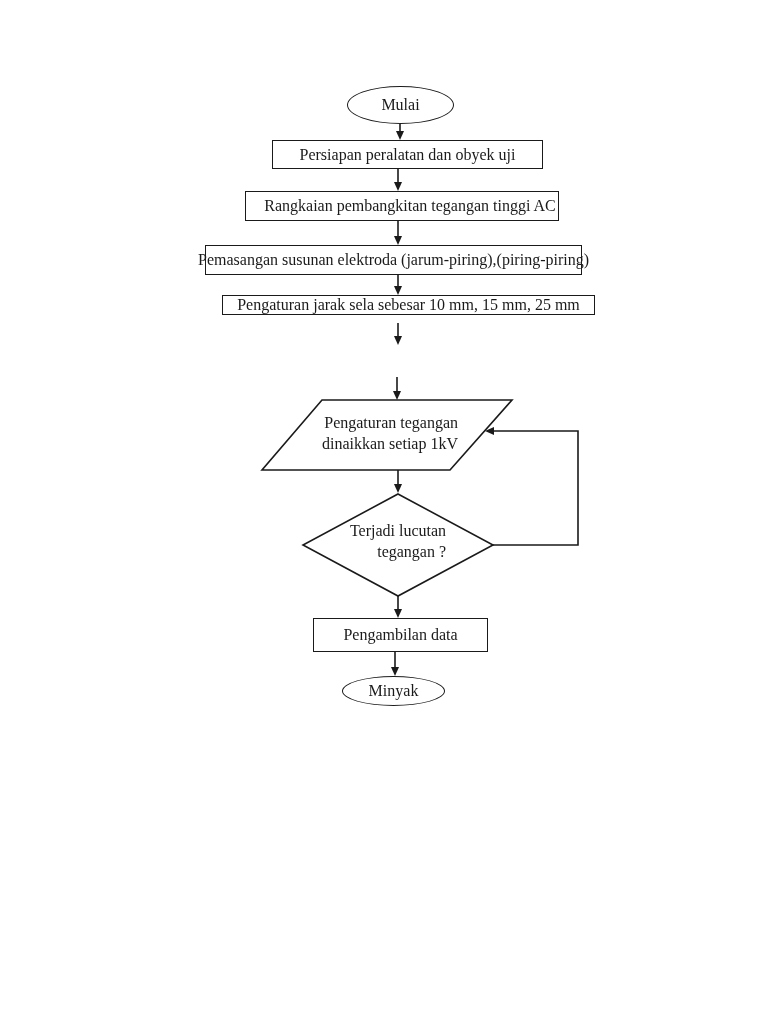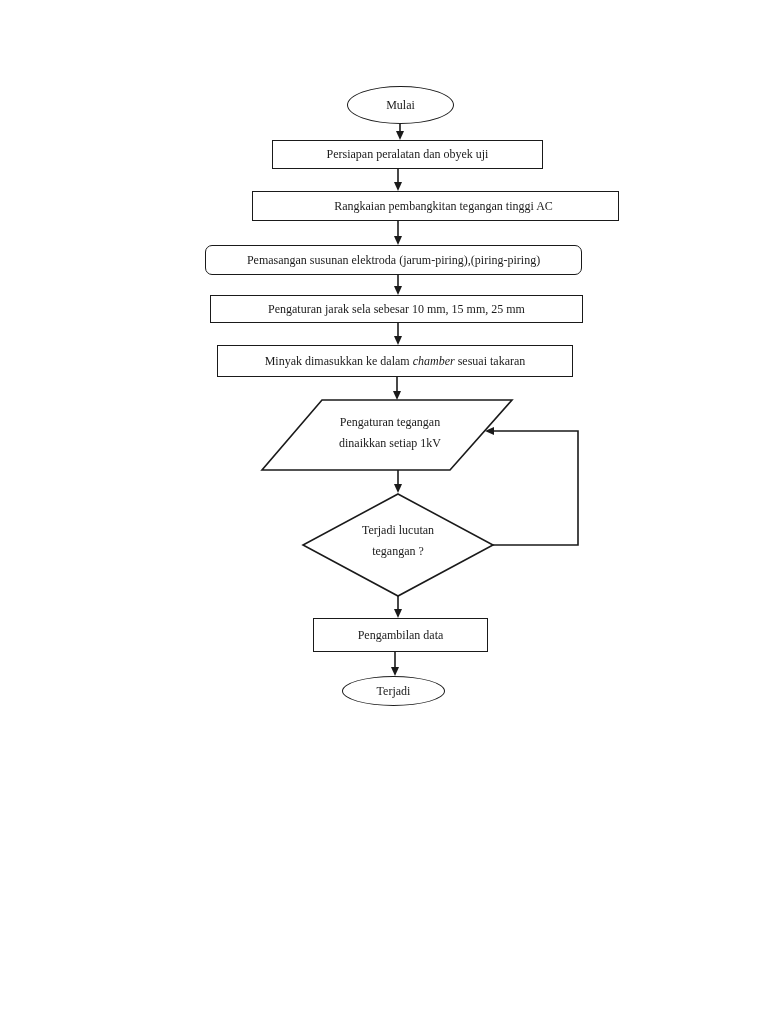--- a/index.html
+++ b/index.html
@@ -19,35 +19,35 @@
     position: absolute; left: 0; top: 0;
     width: 768px; height: 1024px;
     color: var(--ink, #1a1a1a);
   }
   .node {
     position: absolute;
     box-sizing: border-box;
     display: flex;
     align-items: center;
     justify-content: center;
-    text-align: center;
-    font-size: 12px;
+    text-align: right;
+    font-size: 16px;
     line-height: 1.25;
     color: var(--ink, #1a1a1a);
     background: transparent;
   }
   .process   { border: 1.5px solid var(--ink, #1a1a1a); white-space: nowrap; }
   .terminator{ border: 1.5px solid var(--ink, #1a1a1a); border-radius: 50%; }
   .free-label{ border: none; white-space: pre-line; line-height: 21px; font-family: Liberation Serif, serif; }
 
   #node-start { left: 347px; top: 86px;  width: 107px; height: 38px; }
   #node-box1  { left: 262px; top: 140px; width: 271px; height: 29px; margin-left: 10px; }
-  #node-box2  { left: 252px; top: 191px; width: 367px; height: 30px; padding-left: 16px; }
-  #node-box3  { left: 205px; top: 245px; width: 377px; height: 30px; border-radius: 7px; }
-  #node-box4  { left: 210px; top: 295px; width: 373px; height: 28px; }
+  #node-box2  { left: 245px; top: 191px; width: 314px; height: 30px; padding-left: 16px; }
+  #node-box3  { left: 205px; top: 245px; width: 377px; height: 30px; }
+  #node-box4  { left: 222px; top: 295px; width: 373px; height: 20px; }
   #node-box5  { left: 217px; top: 345px; width: 356px; height: 32px; }
   #label-input    { left: 295px; top: 411px; width: 190px; height: 44px; }
   #label-decision { left: 323px; top: 520px; width: 150px; height: 42px; }
   #node-box6  { left: 313px; top: 618px; width: 175px; height: 34px; }
   #node-end   { left: 342px; top: 676px; width: 103px; height: 30px; }
 </style>
 </head>
 <body>
 
 <div class="page">
@@ -114,31 +114,28 @@
   </div>
 
   <div class="node process" id="node-box3">
     <span>Pemasangan susunan elektroda (jarum-piring),(piring-piring)</span>
   </div>
 
   <div class="node process" id="node-box4">
     <span>Pengaturan jarak sela sebesar 10 mm, 15 mm, 25 mm</span>
   </div>
 
-  <div class="node process" id="node-box5">
-    <span><span>Minyak dimasukkan ke dalam </span><i>chamber</i><span> sesuai takaran</span></span>
-  </div>
 
   <div class="node free-label" id="label-input">Pengaturan tegangan
 dinaikkan setiap 1kV</div>
 
   <div class="node process" id="node-box6">
     <span>Pengambilan data</span>
   </div>
 
   <div class="node free-label" id="label-decision">Terjadi lucutan
 tegangan ?</div>
 
   <div class="node terminator" id="node-end">
-    <span>Terjadi</span>
+    <span>Minyak</span>
   </div>
 
 </div>
 
 </body></html>

